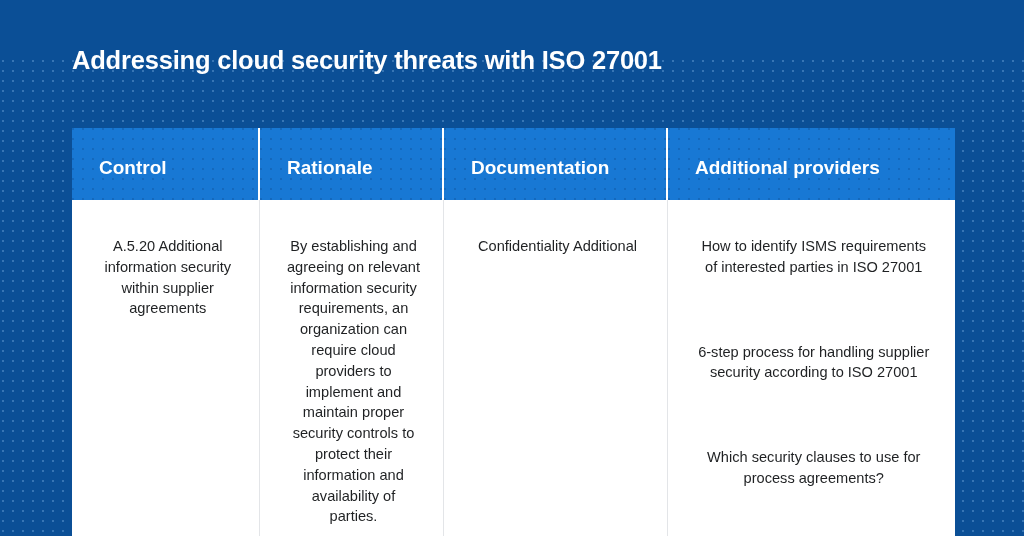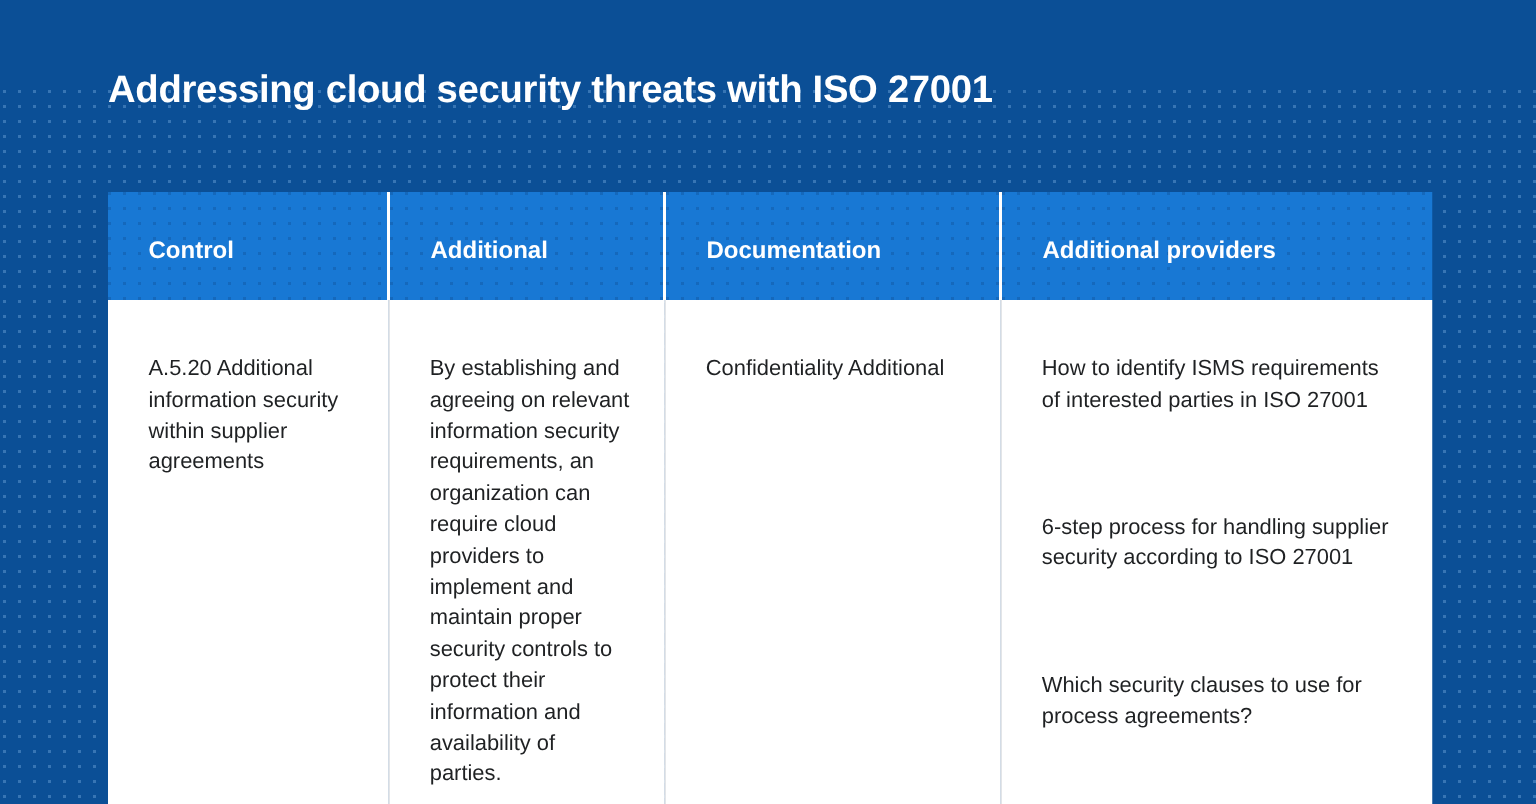--- a/index.html
+++ b/index.html
@@ -1,16 +1,16 @@
 <!DOCTYPE html>
 <html><head>
 <meta charset="utf-8">
 <title>Addressing cloud security threats with ISO 27001</title>
 <style>
-  * { box-sizing: border-box; margin: 0; padding: 0; }
+  * { box-sizing: border-box; margin: 0; padding: 0; text-align: center; }
 
   html, body {
     width: 1024px;
     height: 536px;
     overflow: hidden;
   }
 
   body {
     font-family: "Liberation Sans", sans-serif;
     background-color: #0b4f96;
@@ -76,21 +76,21 @@
 
   .table col.c1 { width: 187px; }
   .table col.c2 { width: 184px; }
   .table col.c3 { width: 224px; }
   .table col.c4 { width: 288px; }
 
   
   .table thead th {
     background-color: #1878d4;
     color: #ffffff;
-    font-size: 16px;
+    font-size: 19px;
     font-weight: bold;
     text-align: left;
     padding: 26px 0 19px 27px;
     height: 72px;
     vertical-align: middle;
     border-right: 2px solid #ffffff;
     position: relative;
   }
   .table thead th:last-child { border-right: none; }
 
@@ -140,21 +140,21 @@
           <col class="c3">
           <col class="c4">
       </colgroup>
 
       <thead>
         <tr>
           <th>
             <span class="th-label">Control</span>
           </th>
           <th>
-            <span class="th-label">Additional</span>
+            <span class="th-label">Rationale</span>
           </th>
           <th>
             <span class="th-label">Documentation</span>
           </th>
           <th>
             <span class="th-label">Additional providers</span>
           </th>
         </tr>
       </thead>
 

